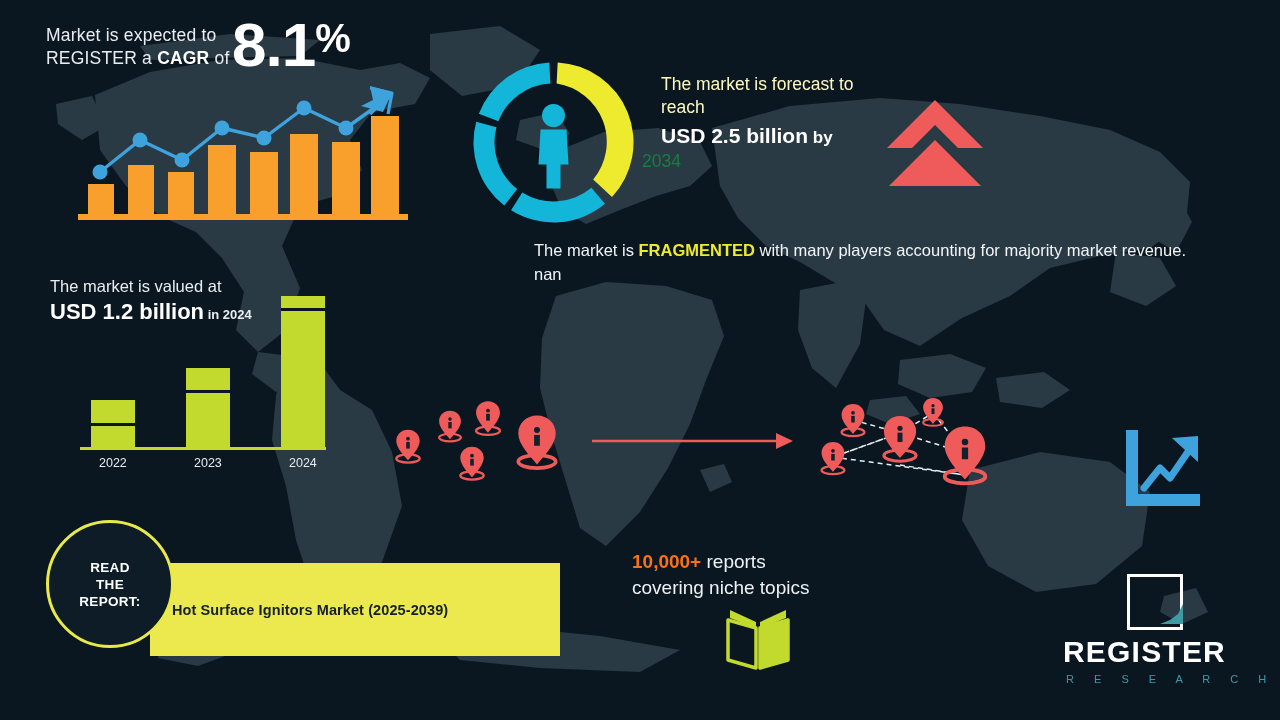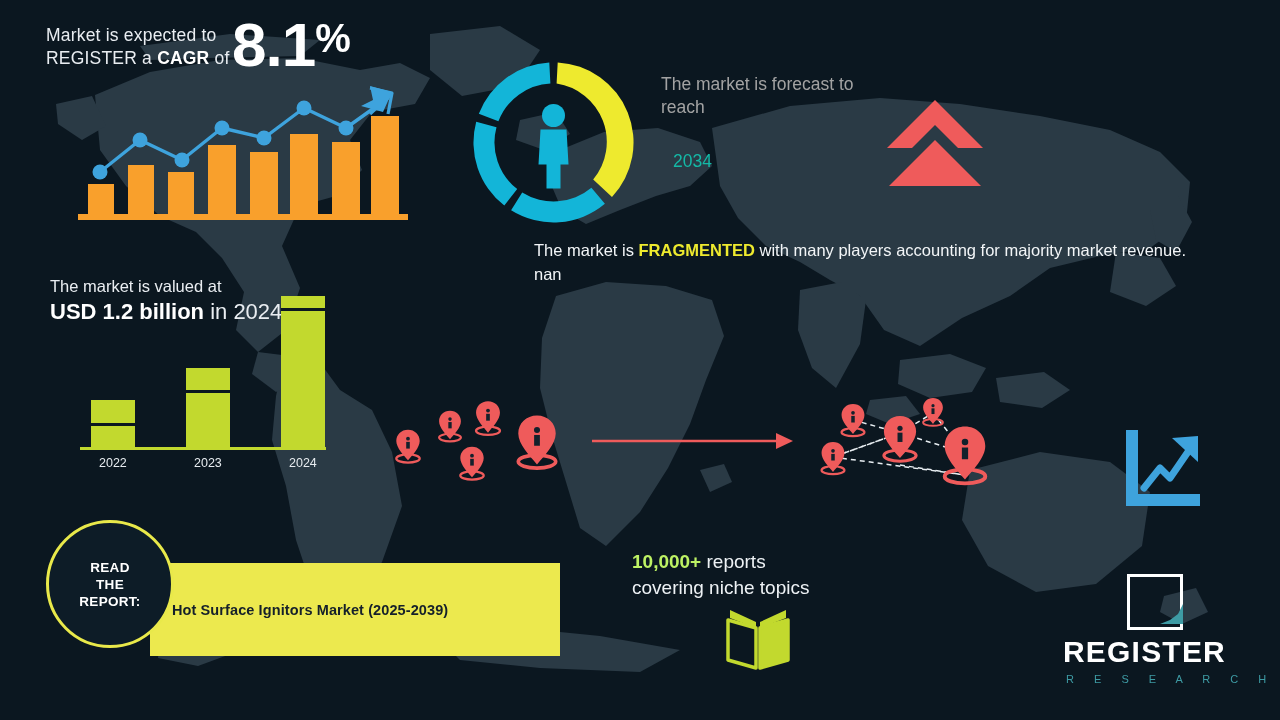--- a/index.html
+++ b/index.html
@@ -6,34 +6,34 @@
   body{width:1280px;height:720px;overflow:hidden;font-family:"Liberation Sans",sans-serif;}
   #stage{position:relative;width:1280px;height:720px;background:#0b1720;overflow:hidden;}
   #worldmap{position:absolute;inset:0;width:1280px;height:720px;}
 
   .abs{position:absolute;}
   .cagr-head{left:46px;top:24px;width:260px;font-size:17.5px;line-height:23px;letter-spacing:.2px;color:#e9edf1;}
   .cagr-head b{font-weight:700;color:#ffffff;text-align:right;}
   .cagr-big{left:232px;top:14px;font-size:62px;font-weight:700;color:#ffffff;line-height:62px;letter-spacing:-1px;}
   .cagr-big .pct{font-size:40px;font-weight:700;vertical-align:top;line-height:48px;}
 
-  .forecast{left:661px;top:73px;width:225px;font-size:17.5px;line-height:23px;color:#a3a3a3;}
+  .forecast{left:661px;top:73px;width:225px;font-size:17.5px;line-height:23px;color:#fef9c3;}
   .forecast-big{left:661px;top:123px;width:260px;font-size:21px;line-height:26px;color:#ffffff;font-weight:700;}
   .forecast-big .by{font-weight:700;font-size:17px;}
-  .forecast-yr{left:673px;top:150px;font-size:17.5px;color:#14b8a6;line-height:23px;}
+  .forecast-yr{left:642px;top:150px;font-size:17.5px;color:#15803d;line-height:23px;}
 
   .frag{left:534px;top:238px;width:672px;font-size:16.5px;line-height:24px;color:#f2f5f7;}
   .frag .hl{color:#eeea2e;font-weight:700;}
 
   .valued{left:50px;top:275px;font-size:16.5px;color:#e9edf1;line-height:22px;}
   .valued-big{left:50px;top:298px;font-size:22px;font-weight:700;color:#ffffff;line-height:28px;}
-  .valued-big .sm{font-size:22px;font-weight:400;color:#e9edf1;}
+  .valued-big .sm{font-size:13px;font-weight:700;color:#e9edf1;}
 
   .reports{left:632px;top:549px;width:300px;font-size:19px;line-height:26px;color:#eef2f5;}
-  .reports b{font-weight:700;color:#bef264;}
+  .reports b{font-weight:700;color:#f97316;}
 
   
   .cta-bar{left:150px;top:563px;width:410px;height:93px;background:#ece94e;}
   .cta-circle{left:46px;top:520px;width:122px;height:122px;border-radius:50%;background:#0d1c27;border:3px solid #e9e94a;
               display:flex;align-items:center;justify-content:center;}
   .cta-circle span{display:block;text-align:center;font-size:13.5px;font-weight:700;color:#ffffff;line-height:17px;letter-spacing:.3px;}
   .cta-text{left:172px;top:602px;font-size:14.5px;font-weight:700;color:#15202a;letter-spacing:.1px;}
 
   
   .logo-box{left:1127px;top:574px;width:56px;height:56px;border:3px solid #ffffff;box-sizing:border-box;}
@@ -136,20 +136,23 @@
         <circle cx="0" cy="-27" r="11.5"></circle>
         <path d="M -13 -13 L 13 -13 L 15 22 L 7 22 L 7 46 L -7 46 L -7 22 L -15 22 Z"></path>
       </g>
     </g>
   </svg>
 
   <div class="abs forecast">
     <span>The market is forecast to</span><br>
     <span>reach</span>
   </div>
+  <div class="abs forecast-big">
+    <span>USD 2.5 billion</span><span class="by"> by</span>
+  </div>
   <div class="abs forecast-yr">2034</div>
 
   <svg class="abs" style="left:884px;top:96px;" width="102" height="90">
     <polygon points="51,4 99,52 74,52 51,29 28,52 3,52" fill="#ef5b5b"></polygon>
     <polygon points="51,44 99,92 3,92" fill="#ef5b5b"></polygon>
   </svg>
 
   <div class="abs frag">
     <span>The market is </span><span class="hl">FRAGMENTED</span><span> with many players accounting for majority market revenue. nan</span>
   </div>

